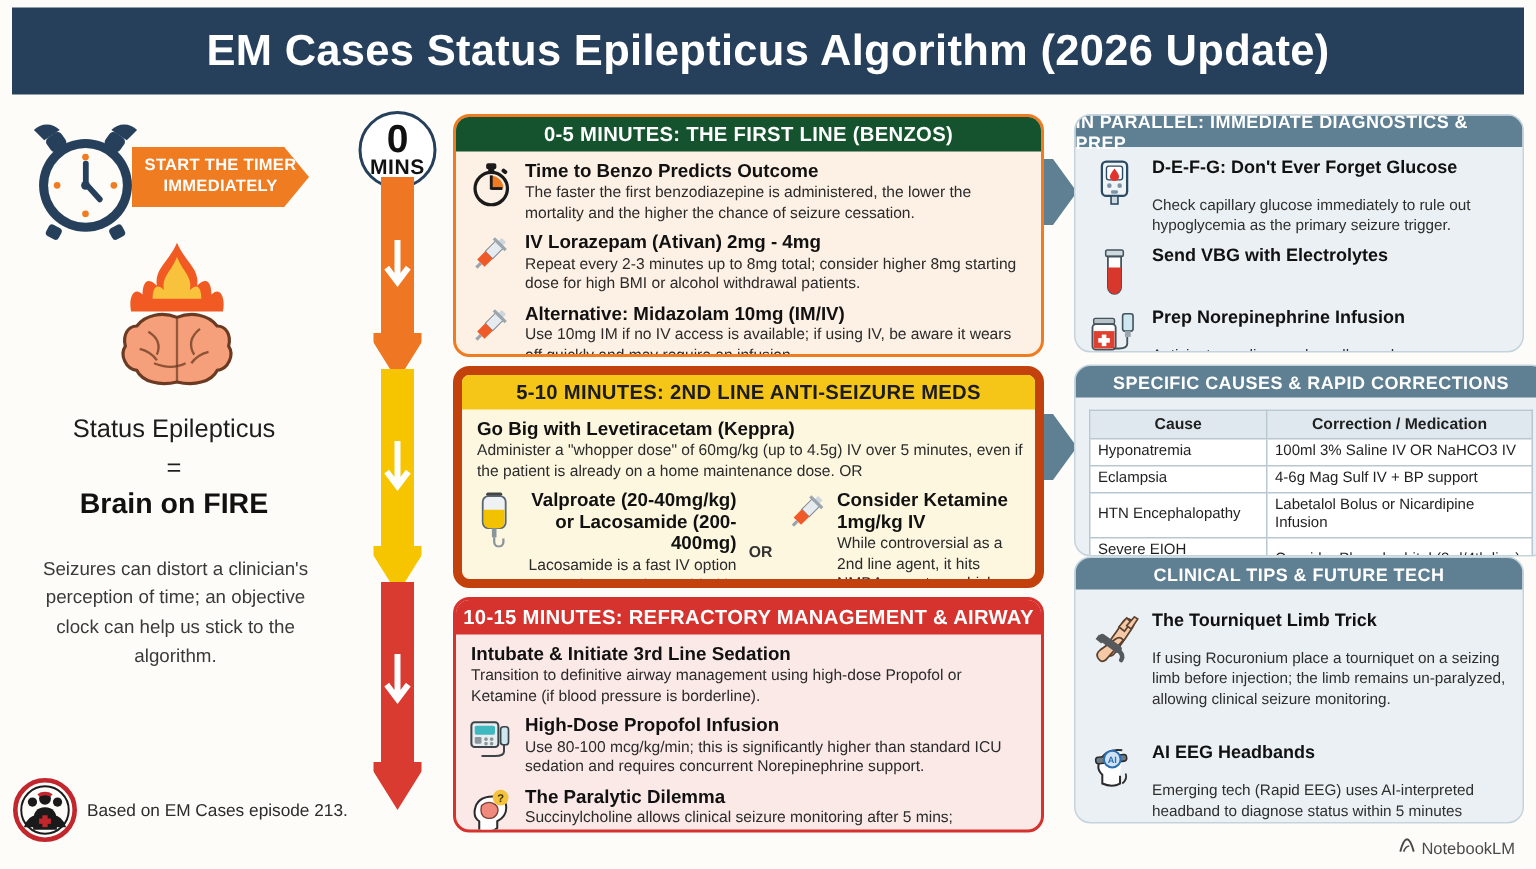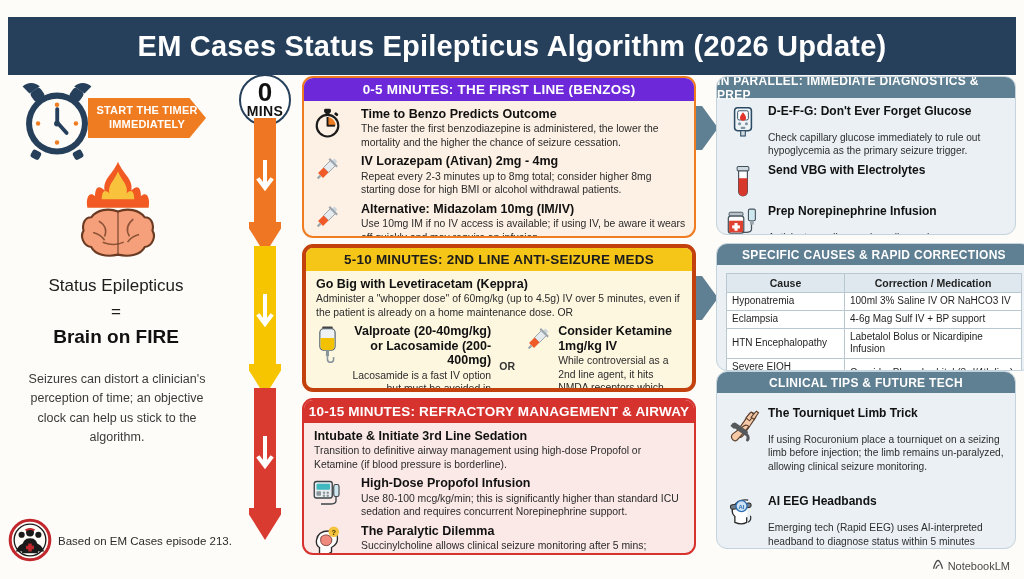--- a/index.html
+++ b/index.html
@@ -11,21 +11,21 @@
   }
   #page {
     position: relative; width: 1024px; height: 579px;
     background: #fdfcf8;
   }
 
   
   .header {
     position: absolute; left: 8px; top: 5px; width: 1008px; height: 58px;
     background: #26405c;
-    display: flex; align-items: center; justify-content: center; margin-top: 12px;
+    display: flex; align-items: center; justify-content: center;
   }
   .header-title {
     color: #ffffff; font-size: 29px; font-weight: bold;
     letter-spacing: .2px; white-space: nowrap;
   }
 
   
   .left-col { position: absolute; left: 0; top: 70px; width: 232px; height: 509px; }
 
   .clock-wrap { position: absolute; left: 14px; top: 8px; width: 86px; height: 86px; }
@@ -78,29 +78,29 @@
   
   .panel { position: absolute; border-radius: 11px; overflow: hidden; }
   .panel-head {
     height: 23px; display: flex; align-items: center; justify-content: center;
     font-size: 13.5px; font-weight: bold; letter-spacing: .2px;
   }
   .panel-body { padding: 6px 8px 7px 8px; }
 
   .p-orange { left: 302px; top: 76px; width: 394px; height: 162px;
               border: 2px solid #f07c21; background: #fdf0e4; }
-  .p-orange .panel-head { background: #6d28d9; color: #fff; }
+  .p-orange .panel-head { background: #14532d; color: #fff; }
   .p-yellow { left: 302px; top: 244px; width: 394px; height: 148px;
-              border: 4px solid #c2410c; background: #fdf7e0; }
+              border: 6px solid #c2410c; background: #fdf7e0; }
   .p-yellow .panel-head { background: #f5c518; color: #1c1c1c; }
   .p-red    { left: 302px; top: 398px; width: 394px; height: 157px;
               border: 2px solid #d6322e; background: #fbe9e7; }
   .p-red .panel-head { background: #d6322e; color: #fff; }
 
-  .item { display: flex; gap: 19px; margin-bottom: 5px; justify-content: flex-end; }
+  .item { display: flex; gap: 8px; margin-bottom: 5px; justify-content: flex-end; }
   .item:last-child { margin-bottom: 0; }
   .item-ico { flex: 0 0 auto; width: 30px; display: flex; align-items: flex-start; justify-content: center; padding-top: 1px; }
   .item-txt { flex: 1 1 auto; min-width: 0; }
   .item-title { font-size: 12.5px; font-weight: bold; color: #111; line-height: 1.15; }
   .item-desc { font-size: 10.4px; color: #2b2b2b; line-height: 1.3; margin-top: 1px; }
   .item.flush { padding-left: 2px; }
 
   .two-col { display: flex; gap: 5px; align-items: flex-start; margin-top: 3px; }
   .two-col .col { display: flex; gap: 5px; }
   .col-a { width: 196px; text-align: right; }

